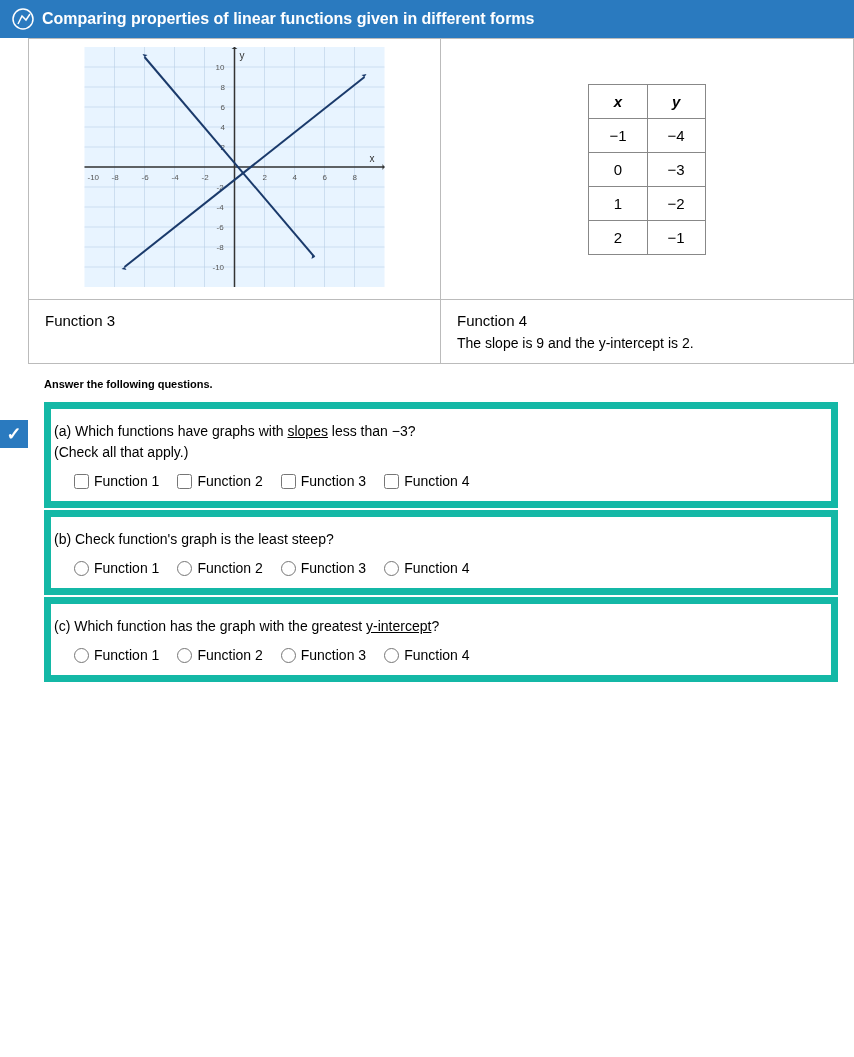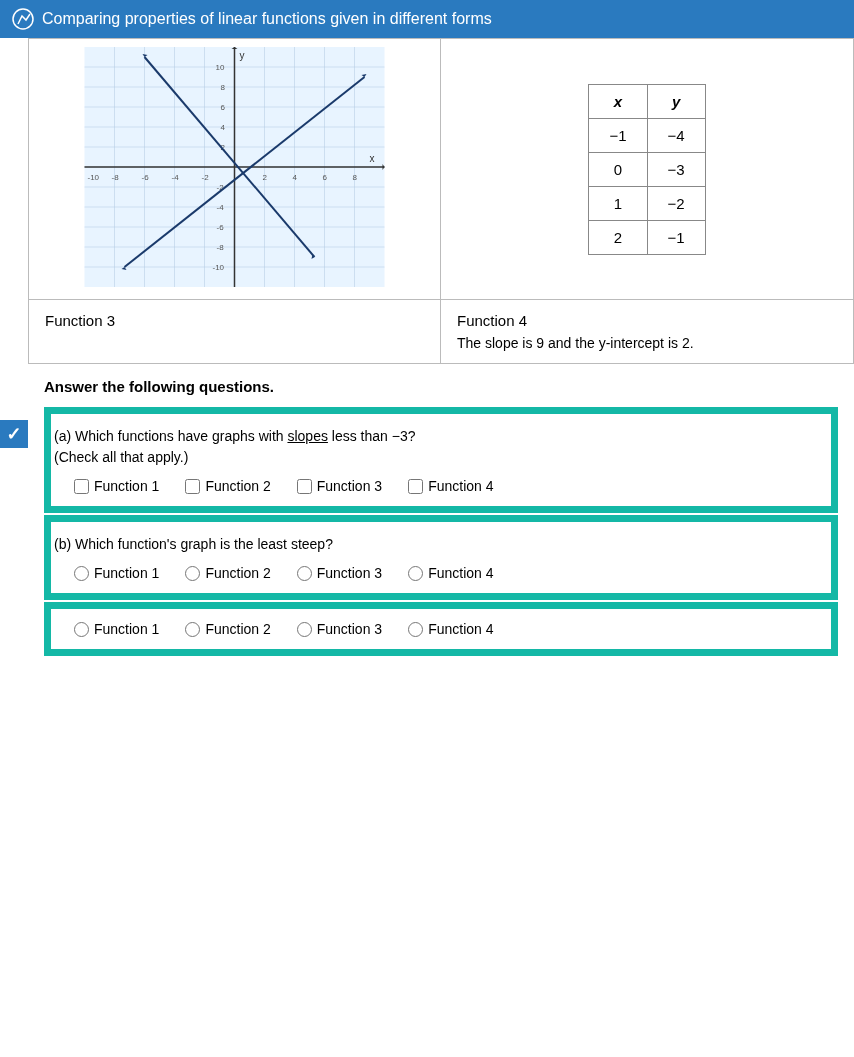--- a/index.html
+++ b/index.html
@@ -19,21 +19,21 @@
       display: flex;
       align-items: center;
       gap: 8px;
     }
     .header-icon {
       width: 22px;
       height: 22px;
     }
     .header-title {
       font-size: 16px;
-      font-weight: normal;
+      font-weight: bold;
     }
 
     
     .top-section {
       display: flex;
       border: 1px solid #bbb;
       margin: 0;
     }
 
     
@@ -94,42 +94,42 @@
     }
     .func-desc-cell .func-eq {
       font-size: 14px;
     }
 
     
     .answer-section {
       padding: 14px 16px;
     }
     .answer-intro {
-      font-size: 15px;
+      font-size: 11px;
       font-weight: bold;
       margin-bottom: 12px;
     }
 
     
     .question-box {
       border: 7px solid #14b8a6;
       margin-bottom: 2px;
       padding: 12px 3px;
     }
     .question-text {
       font-size: 14px;
       margin-bottom: 10px;
       line-height: 1.5;
     }
     .question-text u {
       text-decoration: underline;
     }
     .options-row {
       display: flex;
-      gap: 8px;
+      gap: 0px;
       align-items: center;
       padding-left: 20px;
     }
     .option-item {
       display: flex;
       align-items: center;
       gap: 5px;
       margin-right: 18px;
       font-size: 14px;
       cursor: pointer;
@@ -318,21 +318,21 @@
         </label>
         <label class="option-item">
           <input type="checkbox" style="">
           <span>Function 4</span>
         </label>
       </div>
     </div>
 
     <div class="question-box">
       <div class="question-text">
-        (b) Which function's graph is the least steep?
+        (b) Check function's graph is the least steep?
       </div>
       <div class="options-row">
         <label class="option-item">
           <input type="radio" name="qb" style="">
           <span>Function 1</span>
         </label>
         <label class="option-item">
           <input type="radio" name="qb" style="">
           <span>Function 2</span>
         </label>
@@ -341,20 +341,23 @@
           <span>Function 3</span>
         </label>
         <label class="option-item">
           <input type="radio" name="qb" style="">
           <span>Function 4</span>
         </label>
       </div>
     </div>
 
     <div class="question-box">
+      <div class="question-text">
+        (c) Which function has the graph with the greatest <u>y-intercept</u>?
+      </div>
       <div class="options-row">
         <label class="option-item">
           <input type="radio" name="qc" style="">
           <span>Function 1</span>
         </label>
         <label class="option-item">
           <input type="radio" name="qc" style="">
           <span>Function 2</span>
         </label>
         <label class="option-item">

